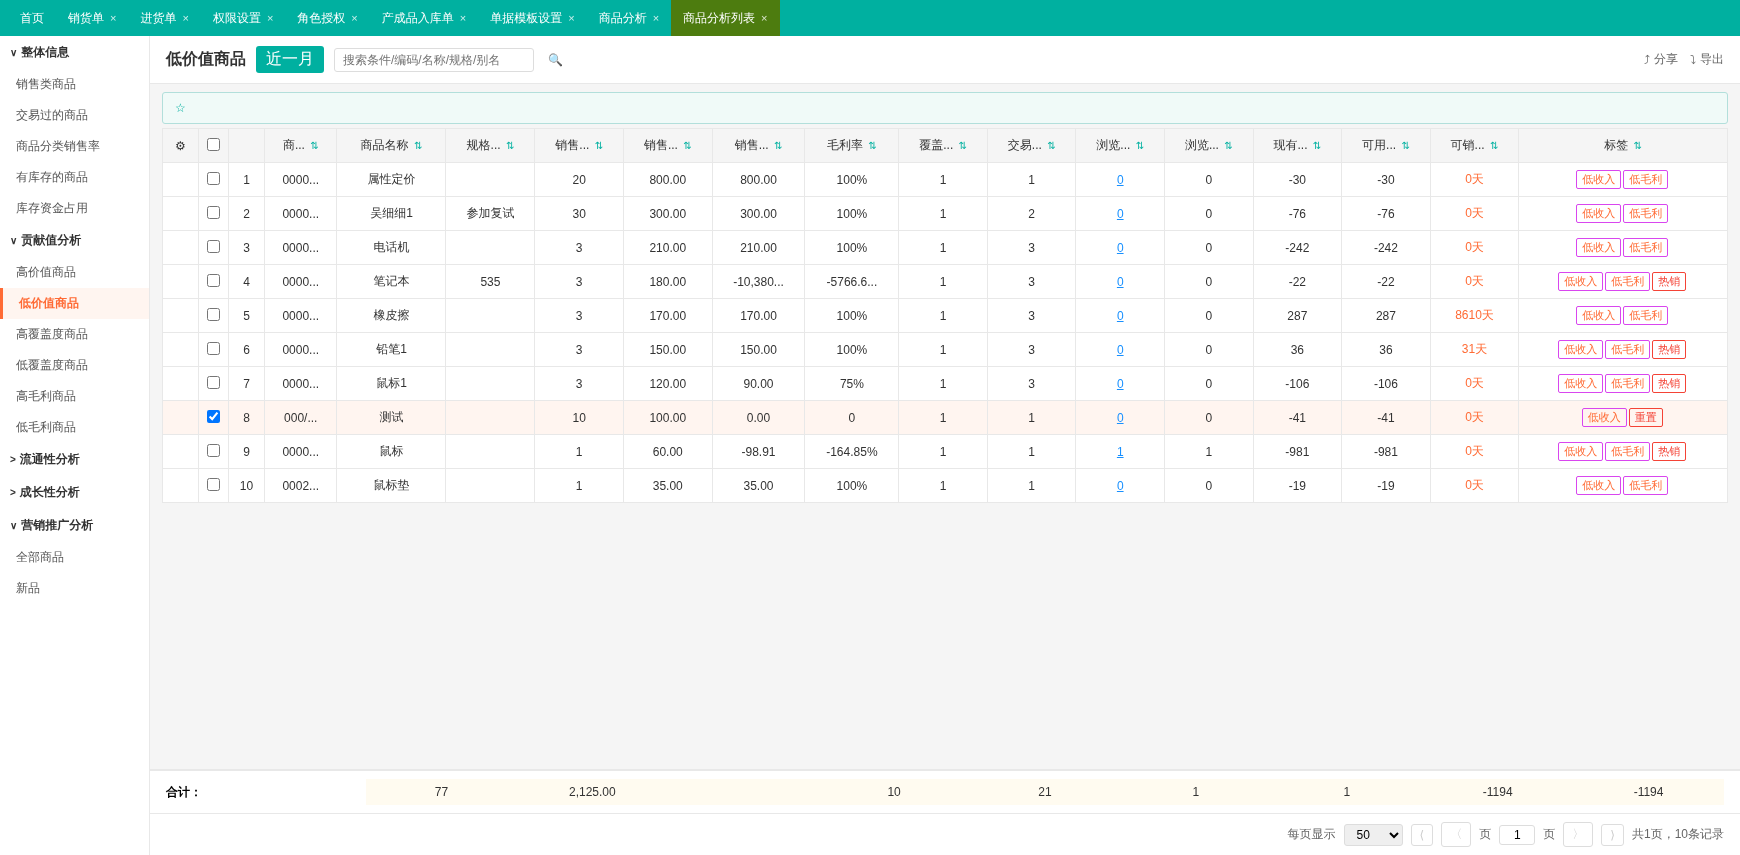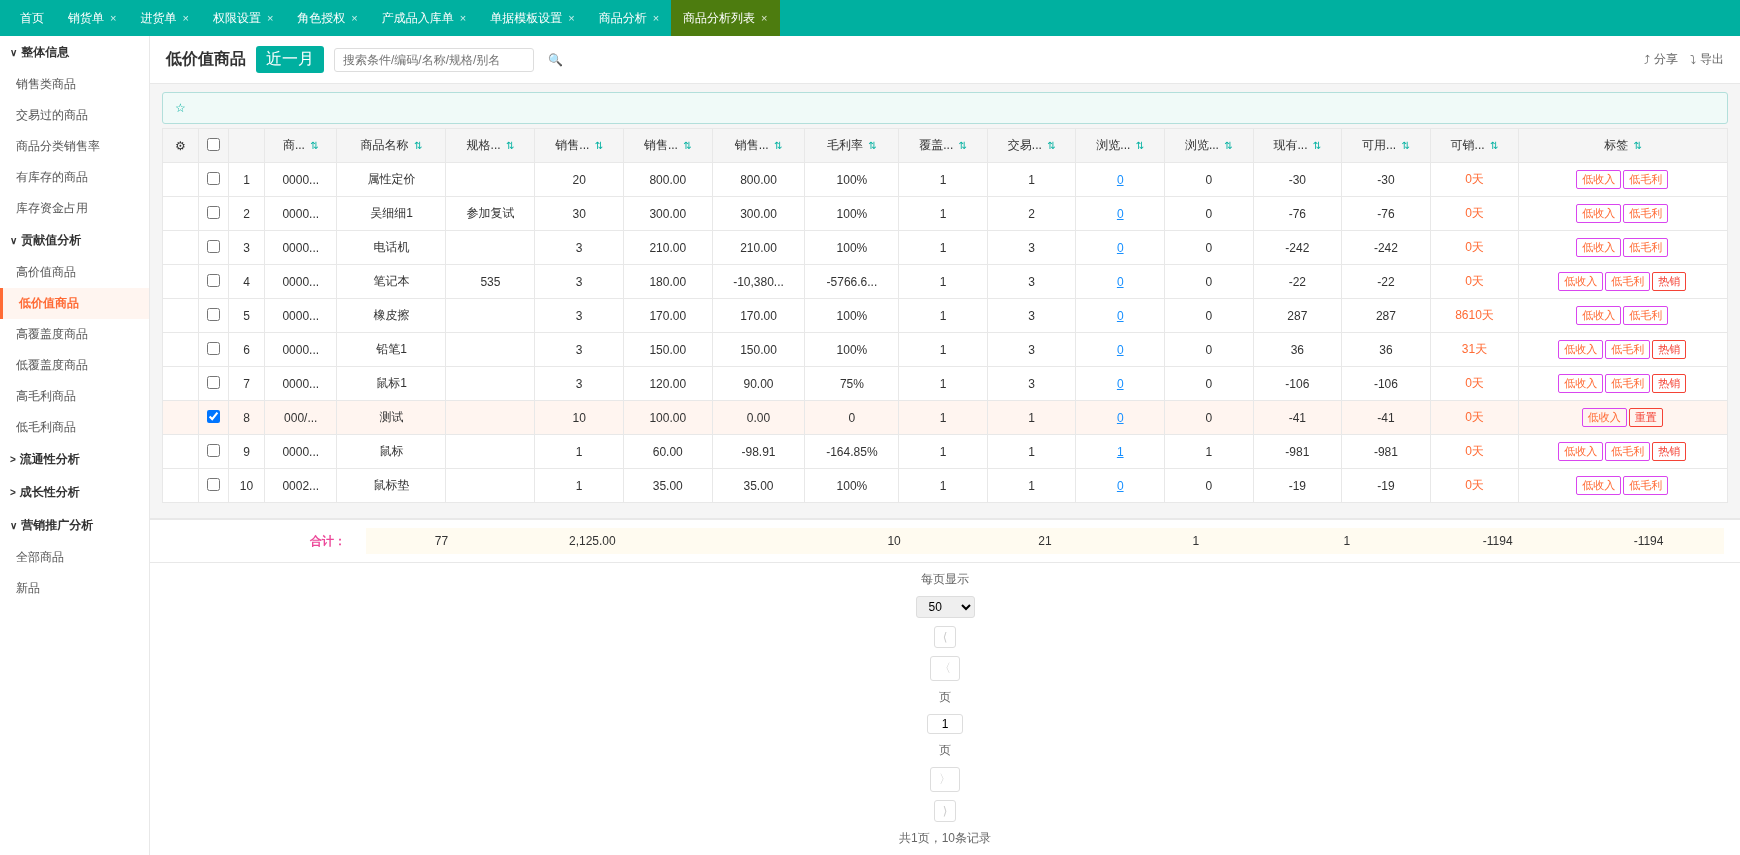--- a/index.html
+++ b/index.html
@@ -177,23 +177,22 @@
     .footer-total {
       background: #fff;
       border-top: 2px solid #e8e8e8;
       padding: 8px 16px;
       display: flex;
       align-items: center;
       gap: 0;
     }
     .total-label {
       width: 200px;
-      text-align: right;
       padding-right: 20px;
-      color: #ec4899;
+      color: #000000;
       font-weight: bold;
     }
     .total-cells {
       flex: 1;
       display: flex;
       align-items: center;
       background: #fffbf0;
       padding: 6px 0;
     }
     .total-cell {
@@ -206,21 +205,20 @@
     
     
     .pagination-bar {
       background: #fff;
       border-top: 1px solid #e8e8e8;
       padding: 8px 16px;
       display: flex;
       align-items: center;
       justify-content: flex-end;
       gap: 8px;
-      flex-direction: column;
     }
     .page-size-select {
       border: 1px solid #ddd;
       padding: 2px 8px;
       border-radius: 3px;
     }
     .page-btn {
       border: 1px solid #ddd;
       background: #fff;
       padding: 3px 8px;

